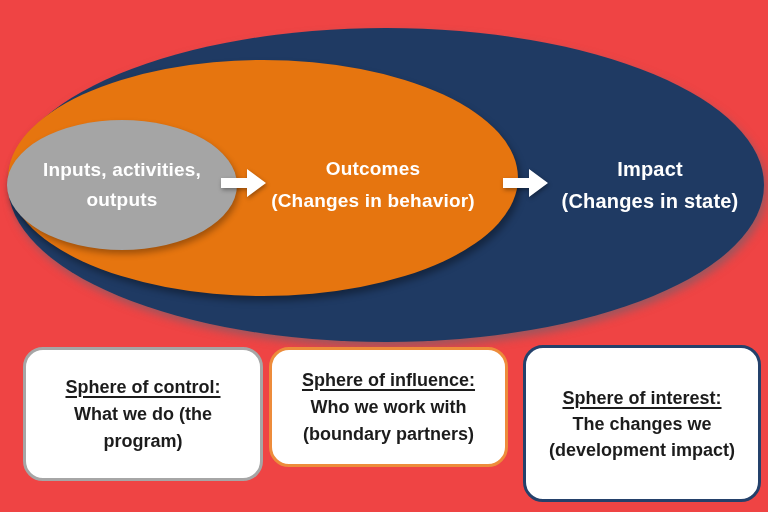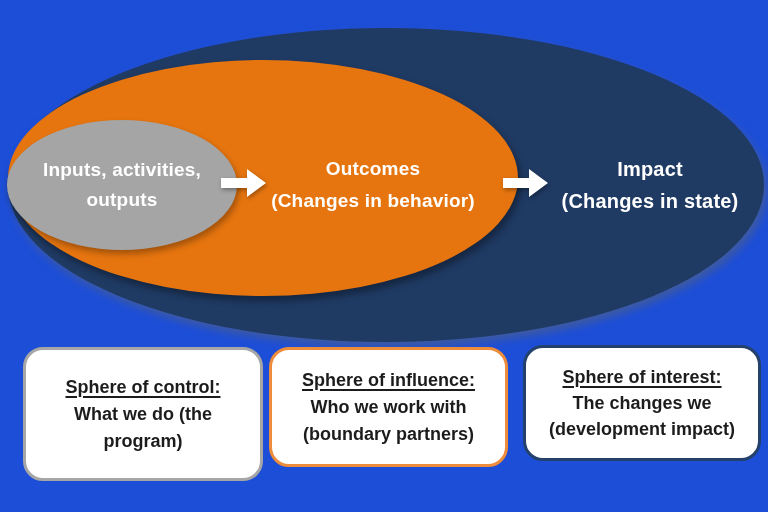--- a/index.html
+++ b/index.html
@@ -1,17 +1,17 @@
 <!DOCTYPE html>
 <html style="--navy: #1f3a63; --orange: #e6750f; --gray: #a5a5a5; --box_gray_border: #a6a6a6; --box_orange_border: #ed8c3b; --box_navy_border: #24416b; --label_white: #ffffff; --text_black: #1c1c1c;"><head>
 <meta charset="utf-8">
 <style>
   html,body{margin:0;padding:0;background:#ffffff;}
   .stage{
-    position:relative;width:768px;height:512px;background:#1d4ed8;
+    position:relative;width:768px;height:512px;background:#ef4444;
     font-family:"Liberation Sans",sans-serif;overflow:hidden;
   }
   .ellipse{position:absolute;border-radius:50%;}
   .e-navy{
     left:8px;top:28px;width:756px;height:314px;
     background:var(--navy,#1f3a63);
     box-shadow:3px 5px 8px rgba(90,100,115,.55);
     z-index:1;
   }
   .e-orange{
@@ -53,21 +53,21 @@
     padding:0 4px;box-sizing:border-box;
   }
   .sbox span{display:block;}
   .sbox .title{
     text-decoration:underline;
     text-decoration-thickness:2px;
     text-underline-offset:3px;
   }
   .b1{left:15px;top:347px;width:240px;height:134px;border:3px solid var(--box_gray_border,#a6a6a6);margin-left:8px;}
   .b2{left:269px;top:347px;width:239px;height:120px;border:3px solid var(--box_orange_border,#ed8c3b);}
-  .b3{left:523px;top:345px;width:238px;height:116px;border:3px solid var(--box_navy_border,#24416b);line-height:26px;}
+  .b3{left:523px;top:345px;width:238px;height:157px;border:3px solid var(--box_navy_border,#24416b);line-height:26px;}
 </style>
 </head>
 <body>
 
 <div class="stage">
 
   <div class="ellipse e-navy"></div>
   <div class="ellipse e-orange"></div>
   <div class="ellipse e-gray"></div>
 

